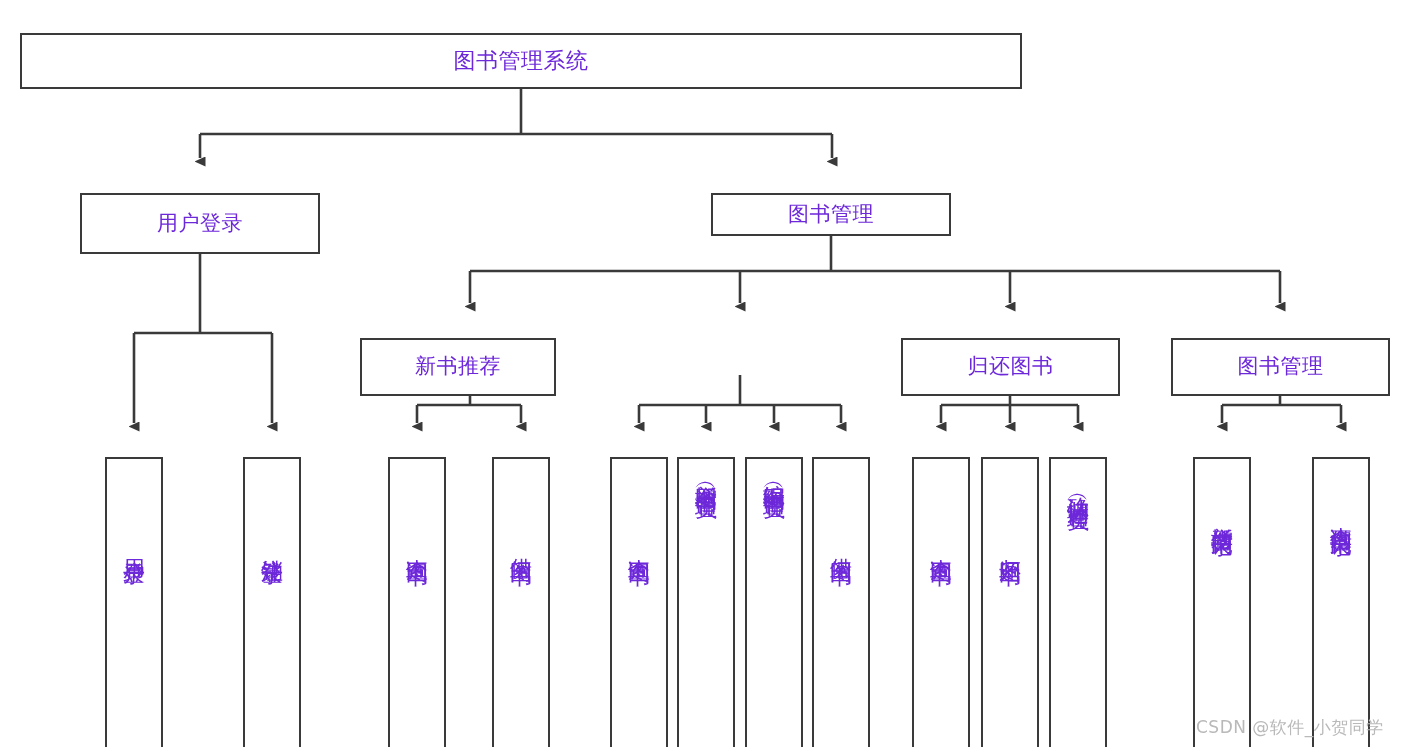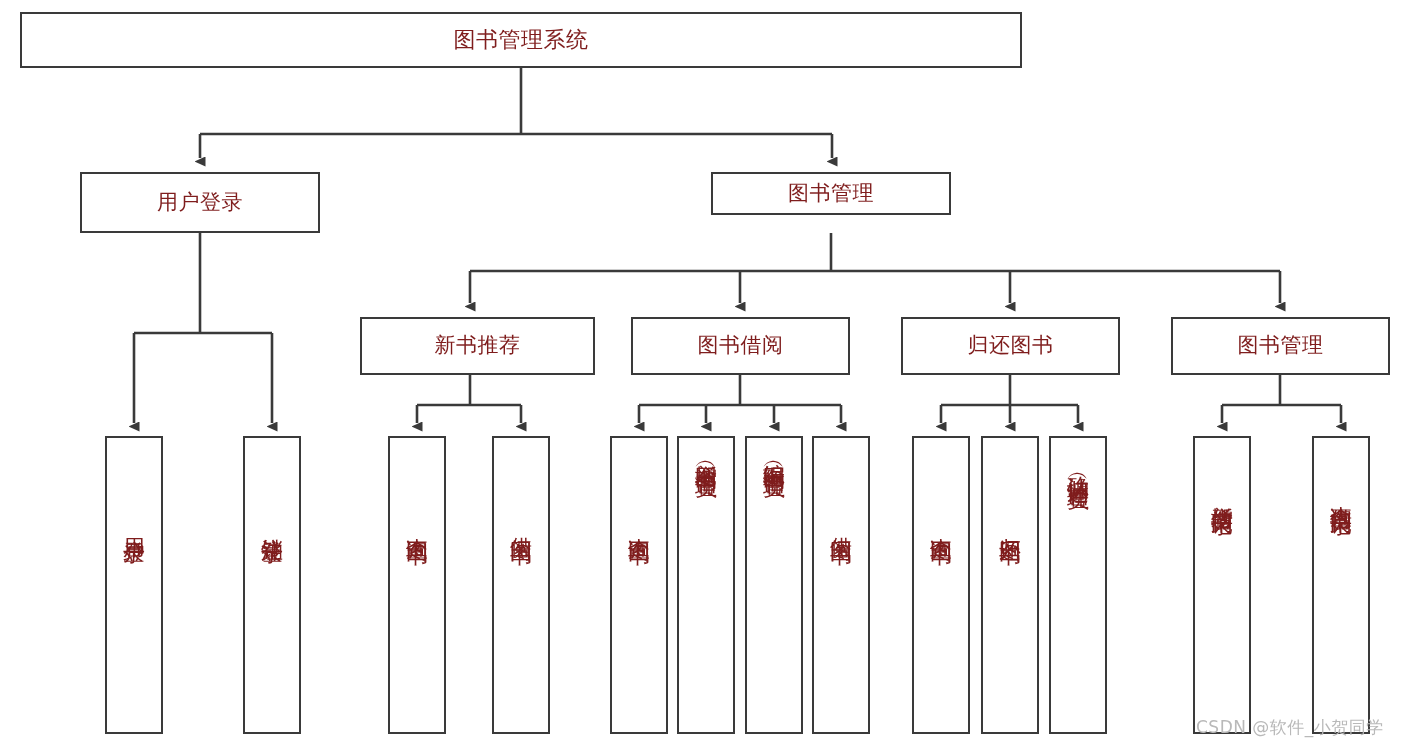--- a/index.html
+++ b/index.html
@@ -27,22 +27,23 @@
     pointer-events: none;
   }
   .node {
     position: absolute;
     box-sizing: border-box;
     border: 2.5px solid #3a3a3a;
     background: #ffffff;
     display: flex;
     align-items: center;
     justify-content: center;
-    color: #7f1d1d;
+    color: #6d28d9;
     letter-spacing: 0.5px;
+    margin-top: 21px;
   }
   .node.horiz {
     font-size: 21px;
     line-height: 1.2;
   }
   .node.root {
     font-size: 22px;
   }
   .node.vert {
     align-items: flex-start;
@@ -140,25 +141,22 @@
     <span>图书管理系统</span>
   </div>
 
   <div class="node horiz" style="left:80px; top:172px; width:240px; height:61px;">
     <span>用户登录</span>
   </div>
   <div class="node horiz" style="left:711px; top:172px; width:240px; height:43px;">
     <span>图书管理</span>
   </div>
 
-  <div class="node horiz" style="left:360px; top:317px; width:235px; height:58px;">
+  <div class="node horiz" style="left:360px; top:317px; width:196px; height:58px;">
     <span>新书推荐</span>
-  </div>
-  <div class="node horiz" style="left:631px; top:317px; width:219px; height:58px;">
-    <span>图书借阅</span>
   </div>
   <div class="node horiz" style="left:901px; top:317px; width:219px; height:58px;">
     <span>归还图书</span>
   </div>
   <div class="node horiz" style="left:1171px; top:317px; width:219px; height:58px;">
     <span>图书管理</span>
   </div>
 
   <div class="node vert short" style="left:105px; top:436px; width:58px; height:298px;">
     <span class="vtext">用户登录</span>

